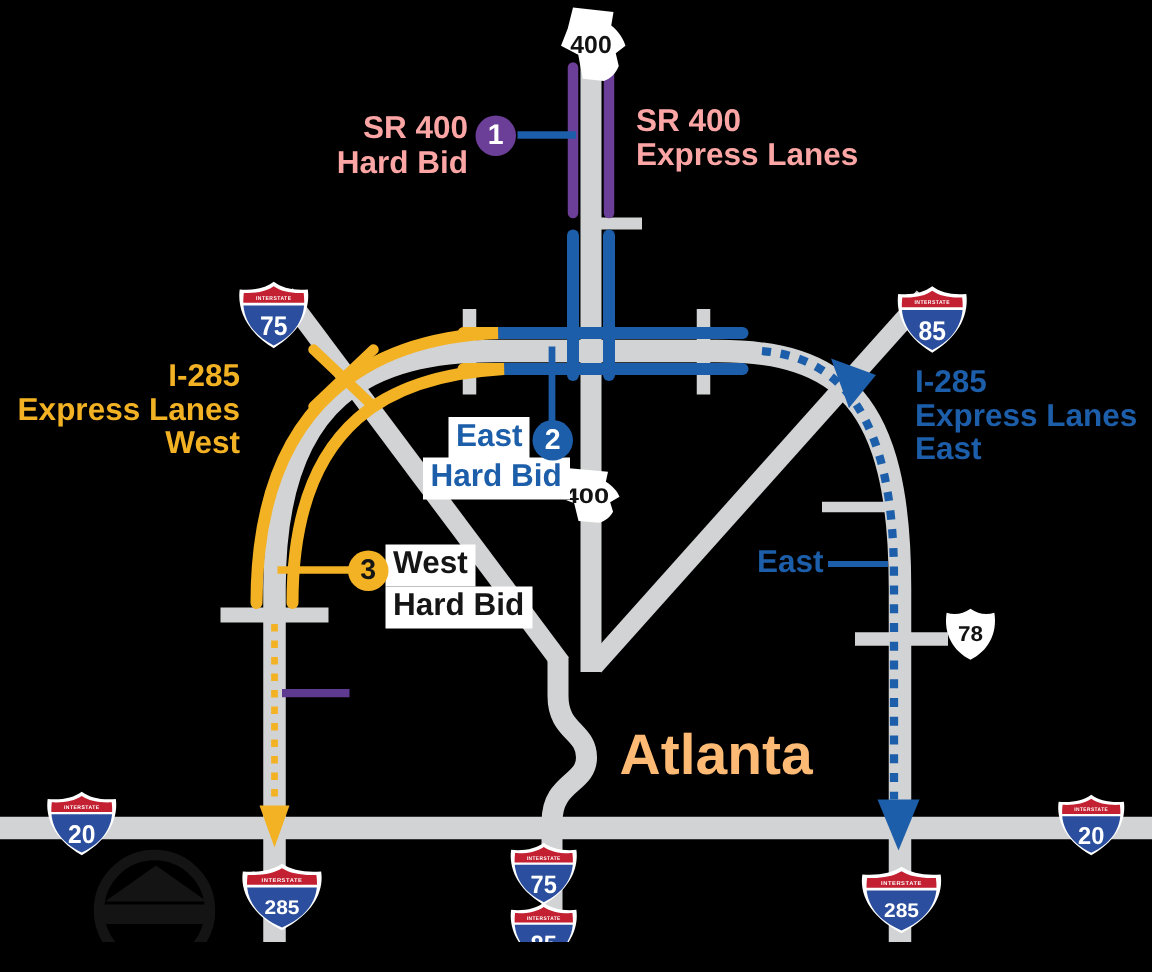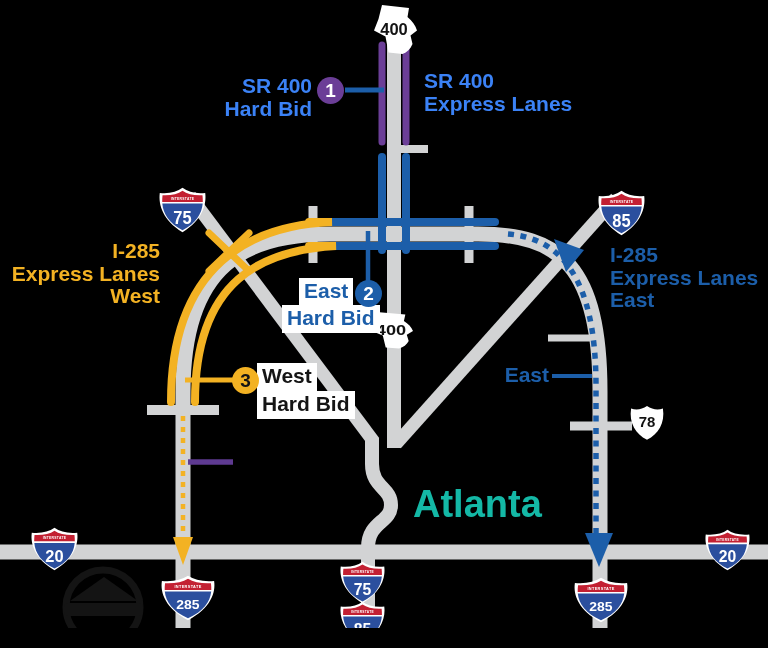--- a/index.html
+++ b/index.html
@@ -18,37 +18,37 @@
   .s-num{fill:#ffffff;font-size:21px;font-weight:bold;text-anchor:middle;
          font-family:"Liberation Sans",sans-serif;}
   .s-num3{font-size:15.5px;}
   .ga-num,.us-num{fill:#121212;font-weight:bold;text-anchor:middle;
          font-family:"Liberation Sans",sans-serif;}
   .ga-num{font-size:16.5px;}
   .us-num{font-size:16.5px;}
   
   .lbl{position:absolute;font-weight:bold;font-size:21px;line-height:22.5px;white-space:nowrap;}
   .lbl .ln{display:block;}
-  .t-purple{color:#3b82f6;}
+  .t-purple{color:#fca5a5;}
   .t-blue{color:#1c5ea9;}
   .t-yellow{color:#f3b223;}
   .t-right{text-align:right;}
   .boxline{position:absolute;background:#ffffff;padding:1px 5px 3px;font-size:21px;
            font-weight:bold;line-height:24px;white-space:nowrap;}
   .boxline.blue{color:#1c5ea9;}
   .boxline.dark{color:#151515;}
   
   .marker{position:absolute;width:27px;height:27px;border-radius:50%;text-align:center;
           line-height:27px;font-size:19px;font-weight:bold;}
   .m-purple{background:#6b3e97;color:#fff;}
   .m-blue{background:#1c5ea9;color:#fff;}
   .m-yellow{background:#f3b223;color:#151515;}
   
   .watermark{position:absolute;left:413px;top:483px;font-size:38px;font-weight:bold;
-             color:#14b8a6;letter-spacing:0;}
+             color:#fdba74;letter-spacing:0;}
 </style>
 </head>
 <body>
 
 <div class="stage">
 
   <svg class="layer" viewBox="0 0 768 648">
 
     <g stroke="#d2d3d4" fill="none">
       <path d="M183 648 L183 392 C183 262 248 234 330 234 L478 234 C560 234 600 266 600 392 L600 648" stroke-width="15"></path>

